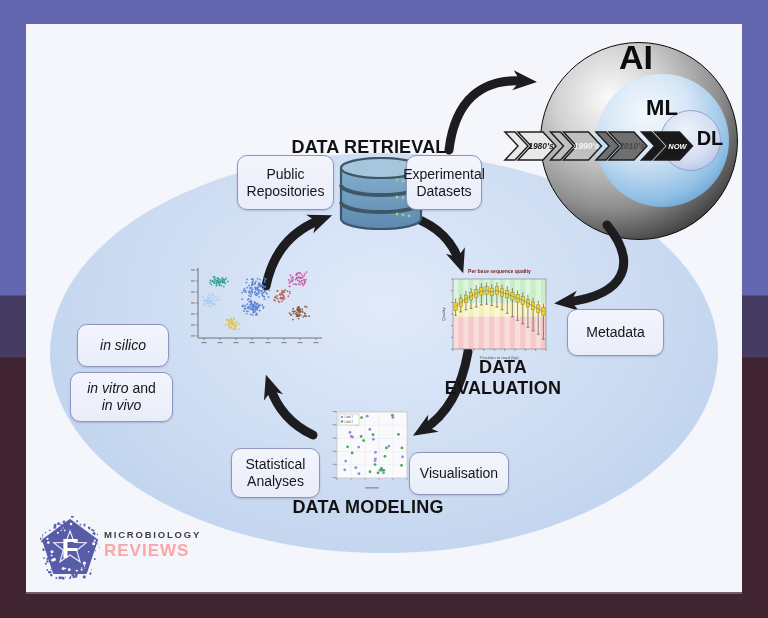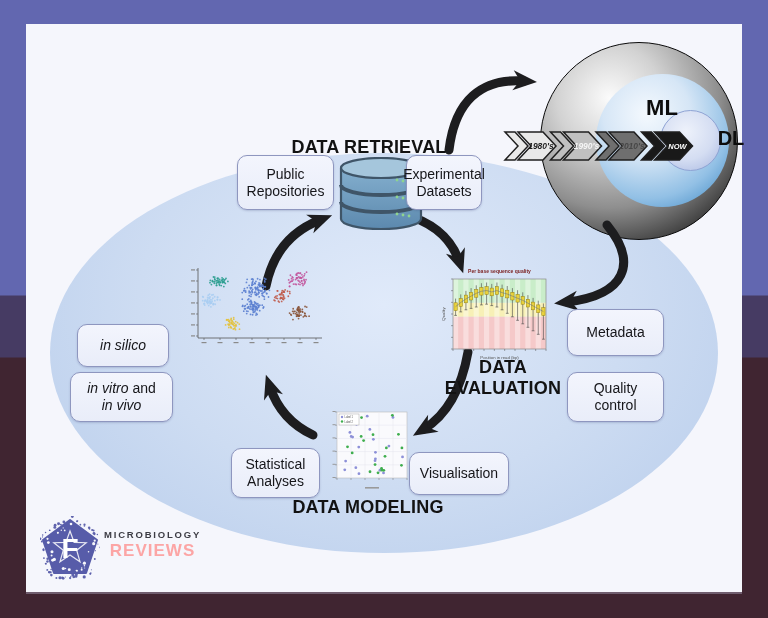--- a/index.html
+++ b/index.html
@@ -14,56 +14,57 @@
   .circle{position:absolute;border-radius:50%;}
   .ai-outer{left:540px;top:42px;width:196px;height:196px;border:1px solid #0a0a0a;
         background:radial-gradient(circle at 35% 28%,#fbfbfb 0%,#d2d2d2 28%,#8e8e8e 58%,#2a2a2a 86%,#000 100%);}
   .ml-circle{left:596px;top:74px;width:133px;height:133px;
         background:radial-gradient(circle at 38% 30%,#f4f9fe 0%,#d6e6f6 35%,#92c0e5 68%,#4a90c8 92%,#3c7cb4 100%);}
   .dl-circle{left:660px;top:110px;width:59px;height:59px;border:1px solid #8fa3d4;
         background:radial-gradient(circle at 42% 35%,#eef2fb 0%,#d4ddf2 55%,#a6b6e0 100%);}
   .nest-label{position:absolute;text-align:center;color:#0d0d0d;font-weight:800;}
   .lbl-ai{left:596px;top:38px;width:80px;font-size:34px;}
   .lbl-ml{left:632px;top:79px;width:60px;font-size:22px;margin-top:16px;}
-  .lbl-dl{left:709px;top:127px;width:44px;font-size:20px;}
+  .lbl-dl{left:688px;top:127px;width:44px;font-size:20px;}
   .stage-title{position:absolute;width:160px;text-align:center;font-size:18px;font-weight:800;
         color:#121212;letter-spacing:.2px;}
   .t-retrieval{left:289px;top:137px;}
   .t-evaluation{left:423px;top:357px;}
   .t-modeling{left:288px;top:497px;}
   .t-annotation{left:143px;top:355px;}
   .box{position:absolute;display:flex;align-items:center;justify-content:center;text-align:center;
        border:1.5px solid #8e96bf;border-radius:10px;color:#16161a;font-size:14px;line-height:1.18;
        background:linear-gradient(180deg,#f3f5fd,#e9edf9);padding:0 8px;box-sizing:border-box;
        box-shadow:0 1px 2px rgba(60,70,120,.22);}
   .b-public{left:237px;top:155px;width:97px;height:55px;}
   .b-expdata{left:406px;top:155px;width:76px;height:55px;}
   .b-metadata{left:567px;top:309px;width:97px;height:47px;}
   .b-quality{left:567px;top:372px;width:97px;height:50px;}
   .b-insilico{left:77px;top:313px;width:92px;height:43px;font-style:italic;margin-top:11px;}
   .b-invitro{left:70px;top:372px;width:103px;height:50px;}
   .b-statistical{left:231px;top:448px;width:89px;height:50px;}
   .b-visual{left:409px;top:452px;width:100px;height:43px;}
   .abs{position:absolute;}
-  .logo-text{position:absolute;left:104px;top:529px;color:#2e2e34;text-align:center;}
+  .logo-text{position:absolute;left:104px;top:529px;color:#2e2e34;}
   .logo-line1{font-size:9.5px;font-weight:600;letter-spacing:1.8px;color:#3c3c44;}
   .logo-line2{font-size:17px;font-weight:800;letter-spacing:1px;margin-top:1px;color:#fca5a5;}
   svg text{font-family:"Liberation Sans",sans-serif;}
 </style>
 </head>
 <body>
 
 <div class="root">
   <div class="bg"></div>
   <div class="card"></div>
   <div class="ellipse"></div>
 
   <div class="circle ai-outer"></div>
   <div class="circle ml-circle"></div>
   <div class="circle dl-circle"></div>
+  <div class="nest-label lbl-ai">AI</div>
   <div class="nest-label lbl-ml">ML</div>
 
   <svg class="abs" style="left:0;top:0" width="768" height="618">
     <defs>
       <marker id="ah" markerUnits="userSpaceOnUse" markerWidth="27" markerHeight="26" refX="12" refY="13" orient="auto">
         <path d="M1,3 L25,13 L1,23 L8,13 Z" fill="#1d1d1f"></path>
       </marker>
     </defs>
     <g fill="none" stroke="#1d1d1f" stroke-width="9" stroke-linecap="round">
       <path d="M 403,214 Q 447,226 459,261" marker-end="url(#ah)"></path>
@@ -784,21 +785,20 @@
       <line x1="4" y1="35.4" x2="6" y2="35.4" stroke="#777" stroke-width="0.5"></line>
       <line x1="4" y1="48.6" x2="6" y2="48.6" stroke="#777" stroke-width="0.5"></line>
       <line x1="4" y1="61.8" x2="6" y2="61.8" stroke="#777" stroke-width="0.5"></line>
       <line x1="4" y1="75" x2="6" y2="75" stroke="#777" stroke-width="0.5"></line>
       <rect x="34" y="84" width="14" height="1.6" fill="#9a9a9a"></rect>
     </svg>
 
   <div class="box b-public">Public Repositories</div>
   <div class="box b-expdata">Experimental Datasets</div>
   <div class="box b-metadata">Metadata</div>
-  <div class="box b-quality">Quality control</div>
   <div class="box b-insilico">in silico</div>
   <div class="box b-invitro">
     <div>
       <div><i>in vitro</i>
         <span>and</span></div>
       <div><i>in vivo</i></div>
     </div>
   </div>
   <div class="box b-statistical">Statistical Analyses</div>
   <div class="box b-visual">Visualisation</div>

